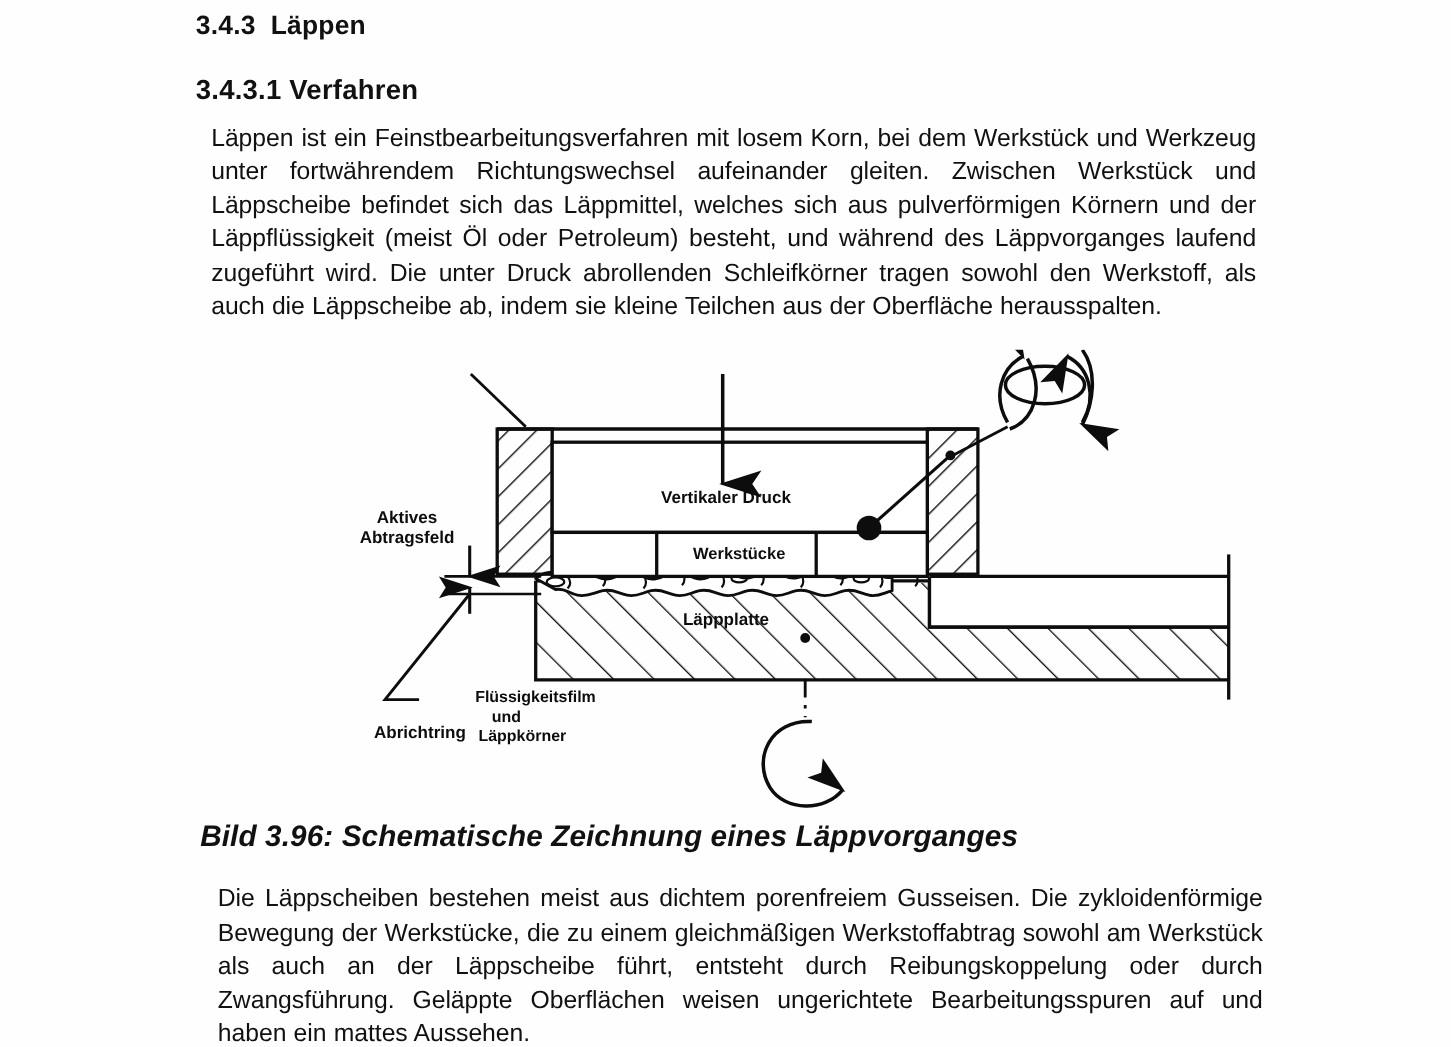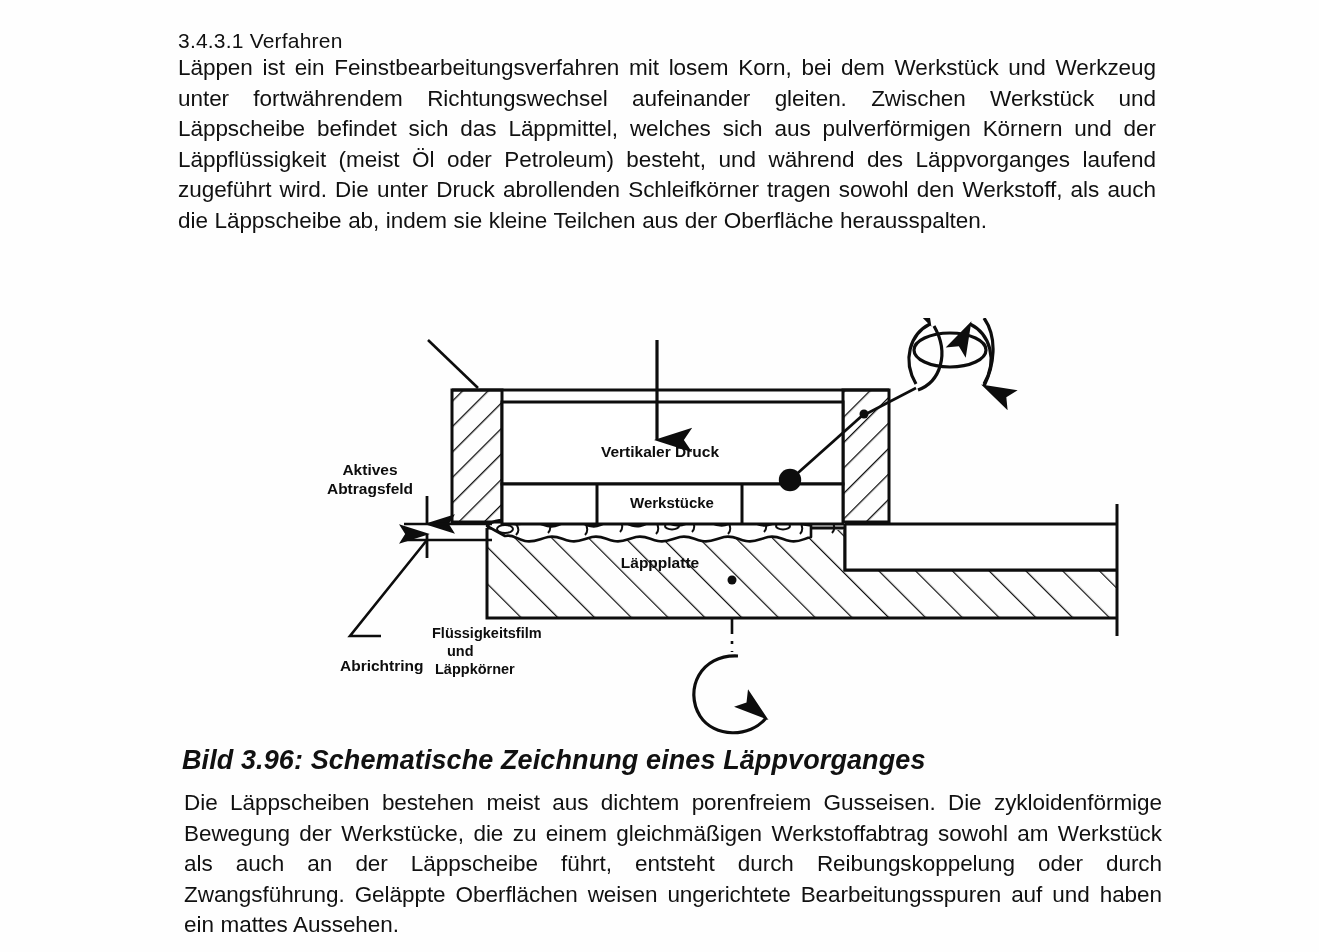--- a/index.html
+++ b/index.html
@@ -32,31 +32,31 @@
 
   h2.heading-major {
     font-size: 24px;
     font-weight: bold;
     letter-spacing: 0.2px;
     margin: 0;
     padding: 10px 0 0 0;
     line-height: 1.2;
   }
   h3.heading-minor {
-    font-size: 21px;
-    font-weight: normal;
+    font-size: 25px;
+    font-weight: bold;
     letter-spacing: 0.2px;
     margin: 0;
     padding: 28px 0 0 0;
     line-height: 1.2;
   }
   p.body-par {
     font-size: 22.5px;
     line-height: 30.5px;
-    margin: 0;
+    margin: 14px;
     padding: 0;
     text-align: justify;
     letter-spacing: -0.05px;
     word-spacing: 0.4px;
   }
   .par-top { padding-top: 21px; }
 
   p.caption {
     font-size: 27px;
     font-style: italic;
@@ -91,20 +91,23 @@
     font-weight: bold;
     fill: #0d0d0d;
   }
 </style>
 </head>
 <body>
 
 <div class="page">
 
   <div class="content">
+    <h2 class="heading-major">
+      <span>3.4.3</span>&nbsp;&nbsp;<span>Läppen</span>
+    </h2>
 
     <h3 class="heading-minor">
       <span>3.4.3.1</span>&nbsp;<span>Verfahren</span>
     </h3>
 
     <p class="body-par par-top">Läppen ist ein Feinstbearbeitungsverfahren mit losem Korn, bei dem Werkstück und Werkzeug unter fortwährendem Richtungswechsel aufeinander gleiten. Zwischen Werkstück und Läppscheibe befindet sich das Läppmittel, welches sich aus pulverförmigen Körnern und der Läppflüssigkeit (meist Öl oder Petroleum) besteht, und während des Läppvorganges laufend zugeführt wird. Die unter Druck abrollenden Schleifkörner tragen sowohl den Werkstoff, als auch die Läppscheibe ab, indem sie kleine Teilchen aus der Oberfläche herausspalten.</p>
   </div>
 
   <div class="figure-wrap">
     <svg width="1319" height="420" viewBox="0 0 1319 420" xmlns="http://www.w3.org/2000/svg">

